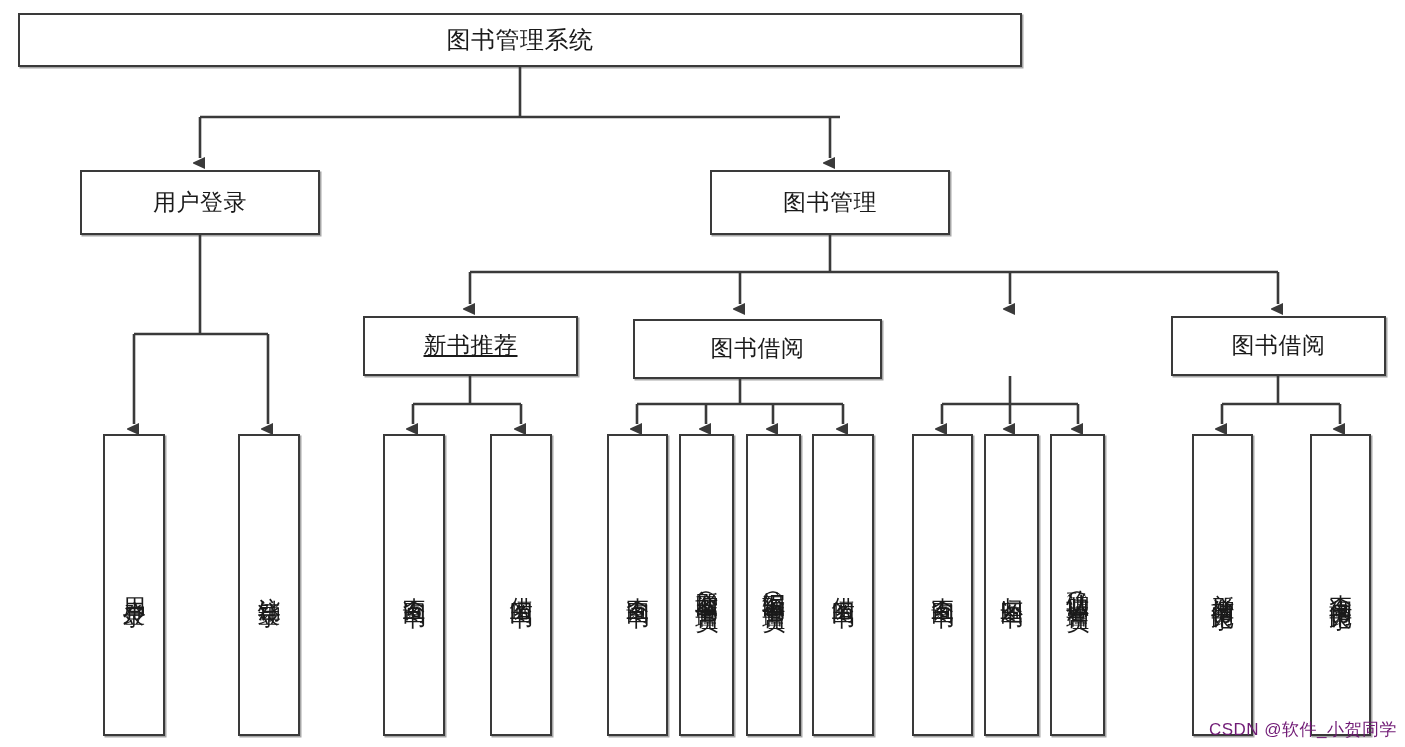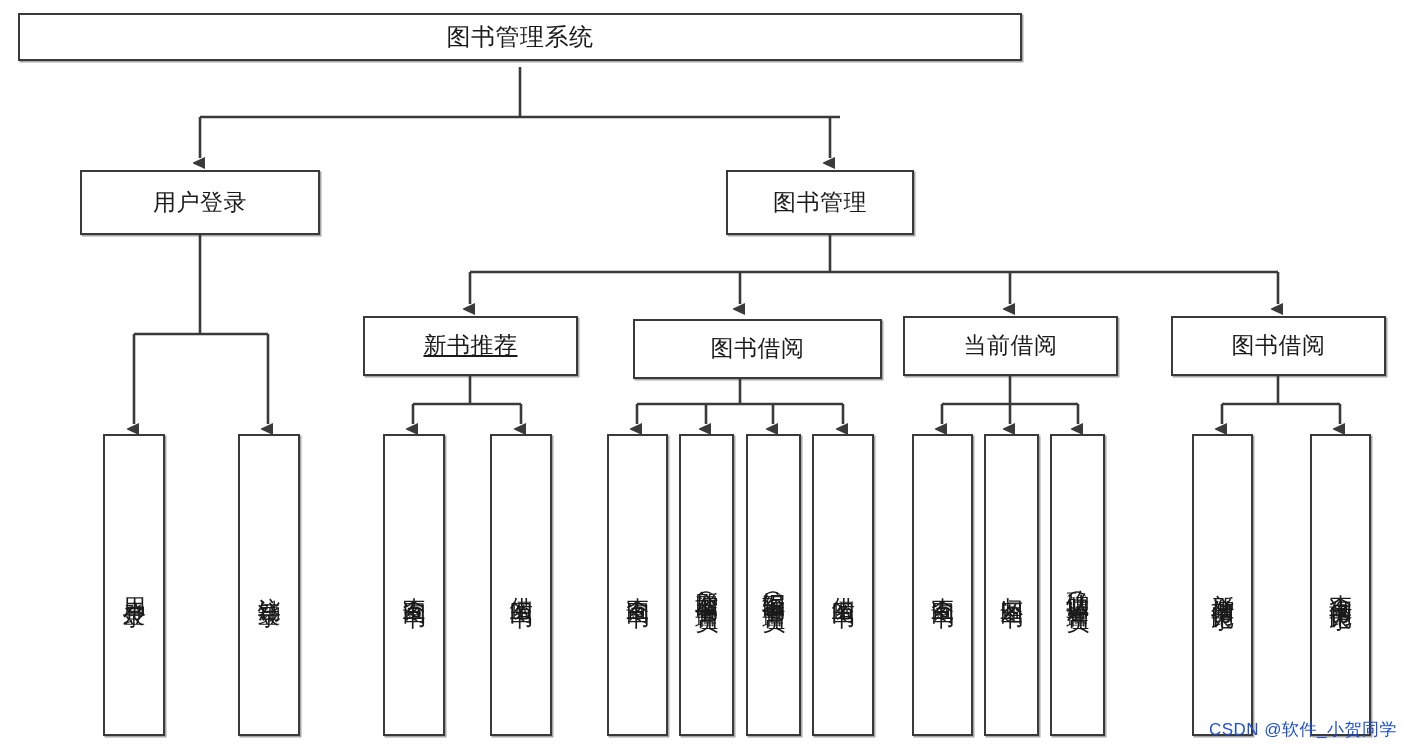--- a/index.html
+++ b/index.html
@@ -62,21 +62,21 @@
     line-height: 1.02;
     letter-spacing: 3px;
     white-space: nowrap;
     max-height: 270px;
   }
   .watermark {
     position: absolute;
     right: 8px;
     bottom: 6px;
     font-size: 17px;
-    color: #1d4ed8;
+    color: #701a75;
     white-space: nowrap;
     letter-spacing: 0.5px;
   }
 </style>
 </head>
 <body>
 
 <div id="canvas">
 
   <svg class="wires" viewBox="0 0 1405 747" xmlns="http://www.w3.org/2000/svg">
@@ -123,40 +123,37 @@
       <path d="M1010,404 L1010,424" marker-end="url(#arrow)"></path>
       <path d="M1078,404 L1078,424" marker-end="url(#arrow)"></path>
 
       <path d="M1278,376 L1278,404"></path>
       <path d="M1222,404 L1340,404"></path>
       <path d="M1222,404 L1222,424" marker-end="url(#arrow)"></path>
       <path d="M1340,404 L1340,424" marker-end="url(#arrow)"></path>
     </g>
   </svg>
 
-  <div class="node h-node root" style="left:18px; top:13px; width:1004px; height:48px;">
+  <div class="node h-node root" style="left:18px; top:13px; width:1004px; height:54px;">
     <span class="label">图书管理系统</span>
   </div>
 
   <div class="node h-node" style="left:80px; top:170px; width:240px; height:65px;">
     <span class="label">用户登录</span>
   </div>
-  <div class="node h-node" style="left:710px; top:170px; width:188px; height:65px;margin-left:16px;">
+  <div class="node h-node" style="left:710px; top:170px; width:240px; height:65px;">
     <span class="label">图书管理</span>
   </div>
 
   <div class="node h-node" style="left:363px; top:316px; width:215px; height:60px;text-decoration:underline;">
     <span class="label">新书推荐</span>
   </div>
   <div class="node h-node" style="left:633px; top:319px; width:249px; height:60px;">
     <span class="label">图书借阅</span>
   </div>
-  <div class="node h-node" style="left:903px; top:316px; width:215px; height:60px;">
-    <span class="label">当前借阅</span>
-  </div>
   <div class="node h-node" style="left:1171px; top:316px; width:215px; height:60px;">
     <span class="label">图书借阅</span>
   </div>
 
   <div class="node v-node" style="left:103px; top:434px; width:62px; height:302px;">
     <span class="label">用户登录</span>
   </div>
   <div class="node v-node" style="left:238px; top:434px; width:62px; height:302px;">
     <span class="label">注销登录</span>
   </div>

